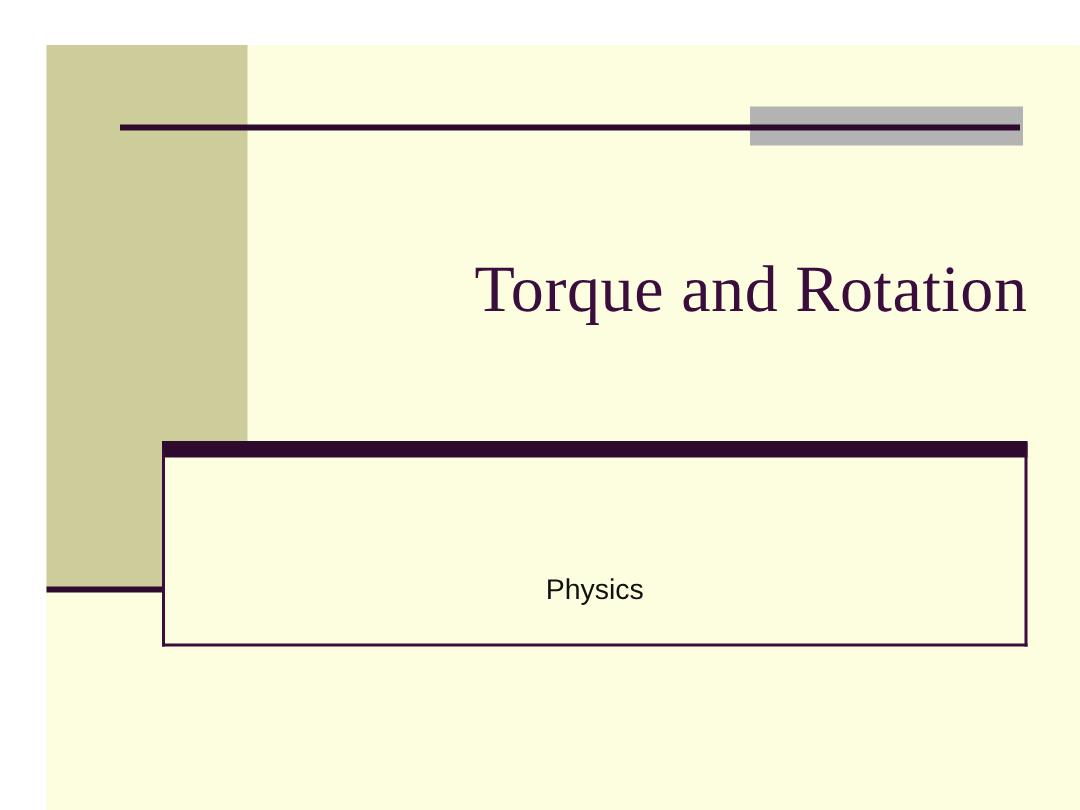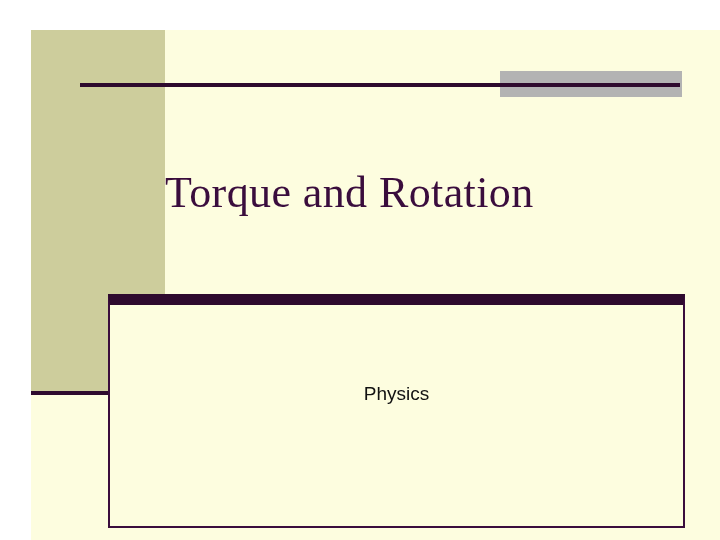--- a/index.html
+++ b/index.html
@@ -70,36 +70,36 @@
     height: 4px;
     background: #2e0a2e;
   }
 
   
   .slide-title {
     position: absolute;
     left: 165px;
     top: 168px;
     width: 520px;
-    text-align: left;
+    text-align: right;
     font-family: "Liberation Serif", "DejaVu Serif", serif;
     font-size: 44px;
     line-height: 1.12;
     color: #3a0d3d;
     letter-spacing: 0.4px;
     white-space: nowrap;
   }
 
   
   .subtitle-box {
     position: absolute;
     left: 108px;
     top: 294px;
     width: 577px;
-    height: 234px;
+    height: 137px;
     box-sizing: border-box;
     background: #fdfddf;
     border: 2px solid #3a0d3d;
     border-top: 11px solid #2e0a2e;
   }
   .subtitle-text {
     position: absolute;
     left: 0;
     top: 78px;
     width: 100%;

